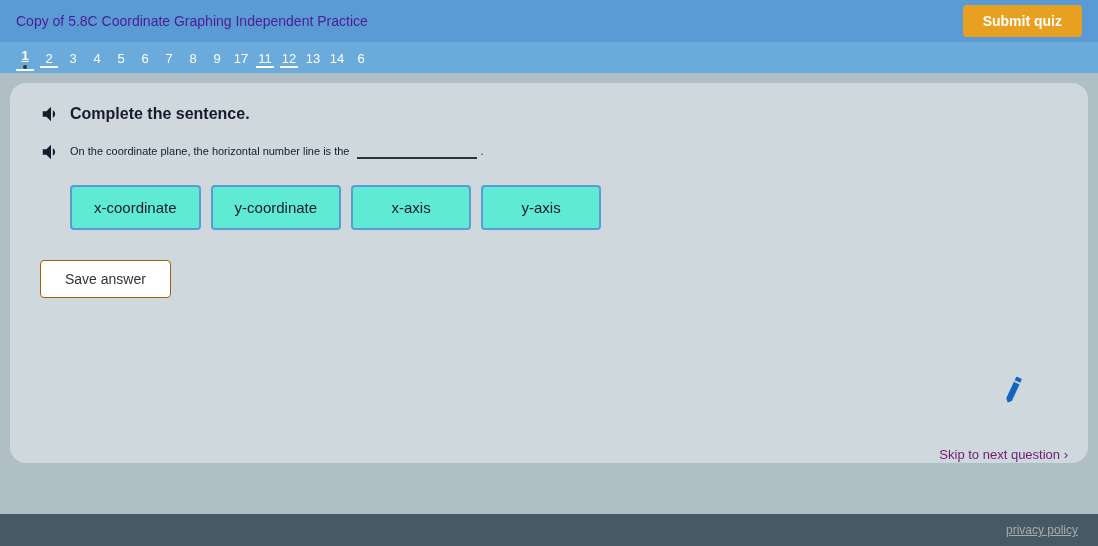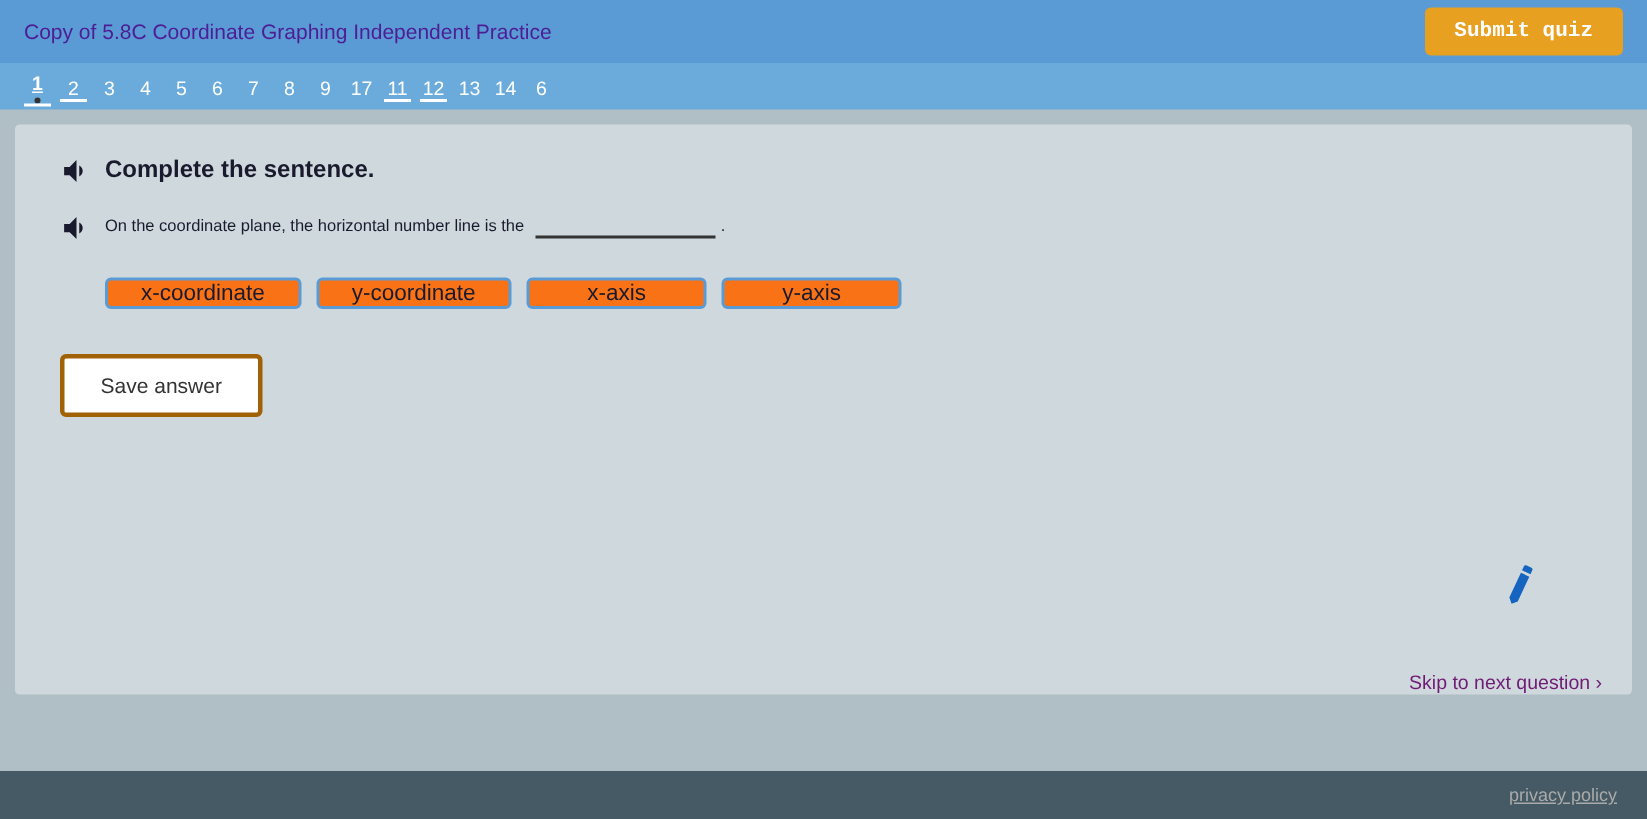--- a/index.html
+++ b/index.html
@@ -30,21 +30,20 @@
 
     .submit-quiz-btn {
       background: #e8a020;
       color: white;
       border: none;
       padding: 8px 20px;
       font-size: 14px;
       font-weight: bold;
       border-radius: 4px;
       cursor: pointer;
-      font-family: Liberation Mono, monospace;
     }
 
     
     .question-nav {
       background: #6aabdc;
       padding: 6px 16px 4px 16px;
       display: flex;
       align-items: center;
       gap: 6px;
     }
@@ -78,21 +77,21 @@
       background: #333;
       border-radius: 50%;
       margin: 0 auto;
       margin-top: 2px;
     }
 
     
     .main-content {
       background: #cfd8dc;
       margin: 10px 10px;
-      border-radius: 3px;
+      border-radius: 16px;
       padding: 20px 30px;
       min-height: 380px;
       position: relative;
     }
 
     .section-title {
       display: flex;
       align-items: center;
       gap: 8px;
       margin-bottom: 16px;
@@ -132,35 +131,35 @@
 
     
     .answer-choices {
       display: flex;
       gap: 10px;
       margin-left: 30px;
       margin-bottom: 30px;
     }
 
     .answer-choice {
-      background: #f97316;
+      background: #5eead4;
       border: 2px solid #5b9bd5;
       border-radius: 4px;
-      padding: 0 22px;
+      padding: 12px 22px;
       font-size: 15px;
       color: #1a1a2e;
       cursor: pointer;
       min-width: 120px;
       text-align: center;
     }
 
     
     .save-answer-btn {
       background: white;
-      border: 3px solid #a16207;
+      border: 1px solid #a16207;
       border-radius: 4px;
       padding: 10px 24px;
       font-size: 14px;
       color: #333;
       cursor: pointer;
     }
 
     
     .skip-next {
       position: absolute;

